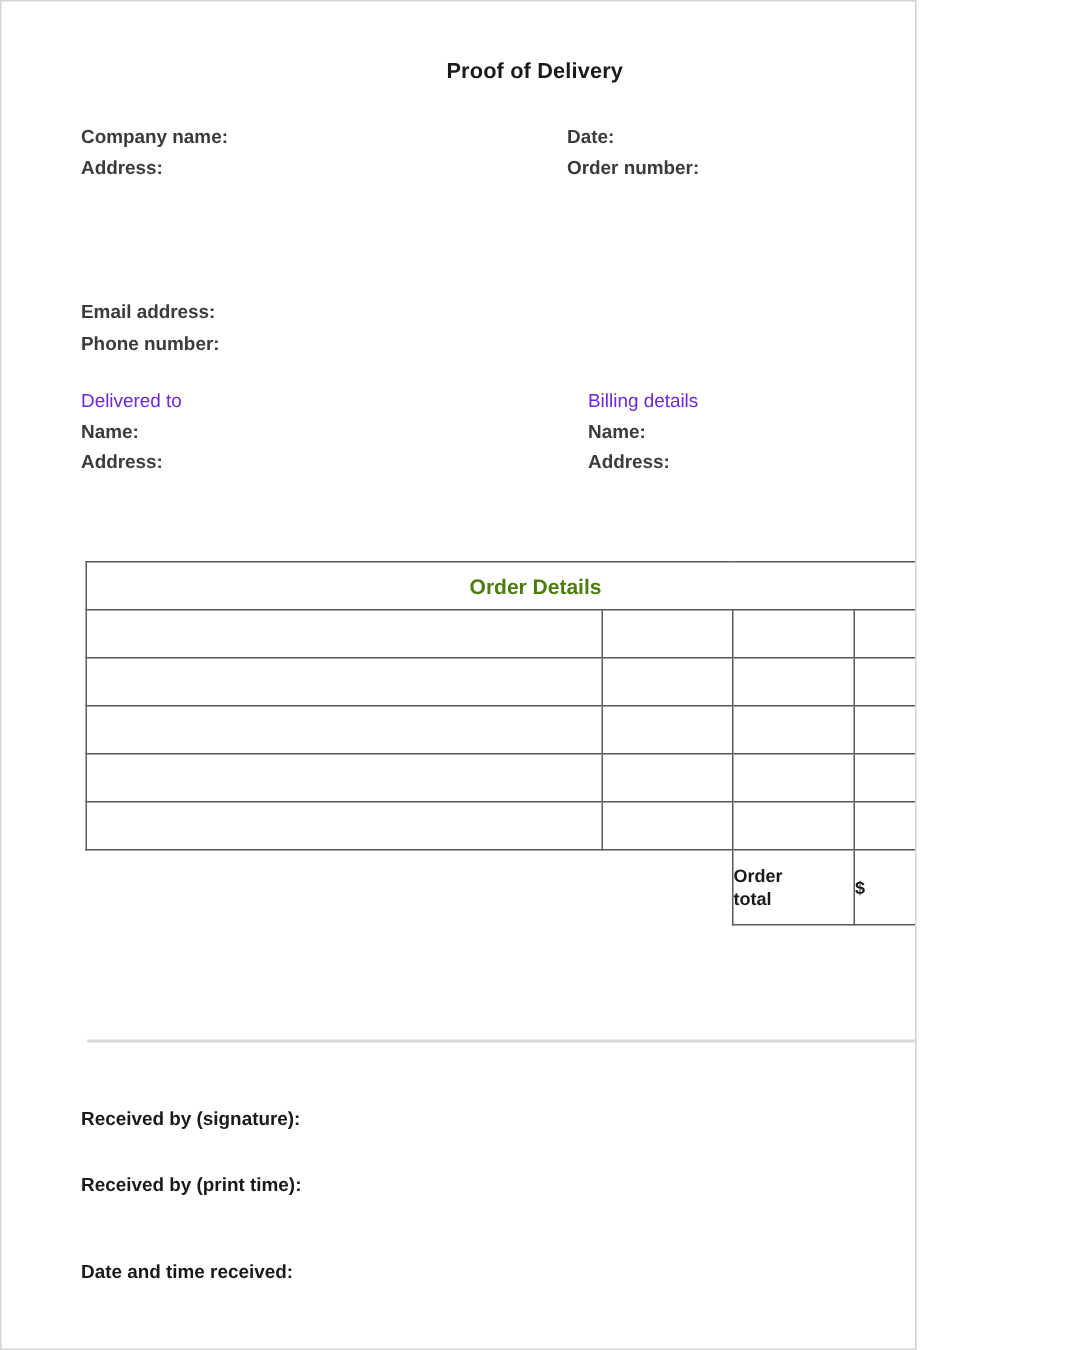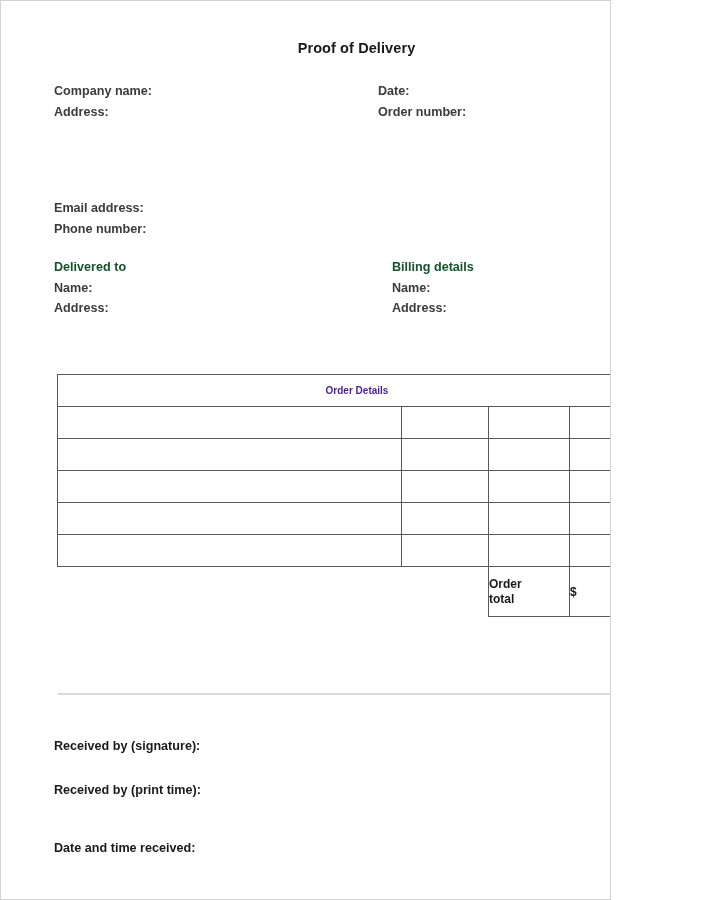--- a/index.html
+++ b/index.html
@@ -40,22 +40,22 @@
   .field-line {
     font-size: 12.6px;
     line-height: 20.6px;
     color: #3b3b3b;
     white-space: nowrap;
     font-weight: bold;
   }
   .field-head {
     font-size: 12.6px;
     line-height: 20.6px;
-    font-weight: bold;
-    color: #14532d;
+    font-weight: normal;
+    color: #6d28d9;
     white-space: nowrap;
   }
 
   
   .blk-company { position: absolute; left: 53px; top: 80px; }
   .blk-order   { position: absolute; left: 377px; top: 80px; }
   .blk-contact { position: absolute; left: 53px; top: 177px; margin-top: 20px; }
   .blk-delivered { position: absolute; left: 53px; top: 256px; }
   .blk-billing   { position: absolute; left: 391px; top: 256px; }
 
@@ -72,23 +72,23 @@
     border: 1.4px solid #58595b;
     padding: 0;
     vertical-align: middle;
   }
   .order-table td.blank-cell {
     border: 1.4px solid #58595b;
   }
   .tbl-title-cell {
     height: 31px;
     text-align: center;
-    font-size: 10px;
-    font-weight: bold;
-    color: #4c1d95;
+    font-size: 14px;
+    font-weight: bold;
+    color: #4d7c0f;
   }
   .tbl-col-head {
     height: 44px;
     text-align: center;
     font-size: 12px;
     font-weight: bold;
     line-height: 15px;
     color: #1a1a1a;
     padding: 2px 3px;
   }

